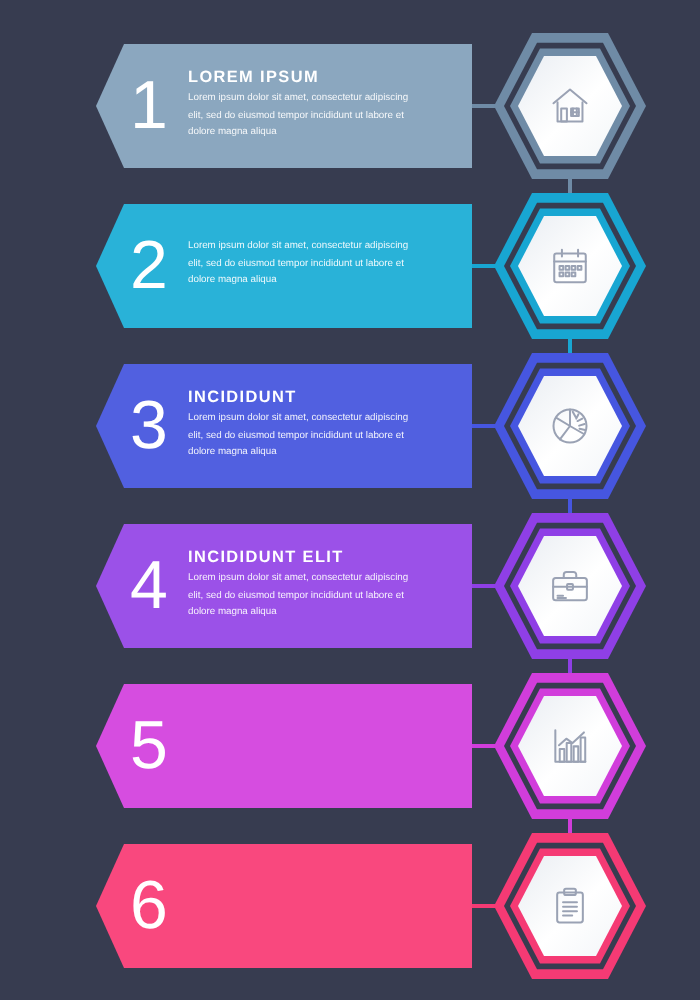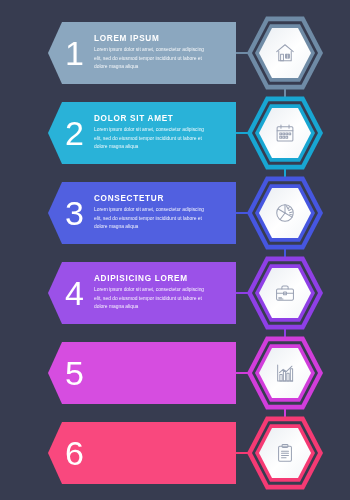--- a/index.html
+++ b/index.html
@@ -128,21 +128,20 @@
           </svg>
         </div>
       </div>
     </div>
     <div class="row" style="top: 94px;">
       <div class="vline" style="top: 71px; height: 26px; background: rgb(24, 166, 210);"></div>
       <div class="stub" style="background: rgb(24, 166, 210);"></div>
       <div class="banner" style="background: rgb(41, 178, 216);">
         <div class="num">2</div>
         <div class="txt">
-          <div class="title">DOLOR SIT AMET</div>
           <div class="body">Lorem ipsum dolor sit amet, consectetur adipiscing elit, sed do eiusmod tempor incididunt ut labore et dolore magna aliqua</div>
         </div>
       </div>
       <div class="hexwrap">
         <div class="hex hex-outer" style="background: rgb(24, 166, 210);"></div>
         <div class="hex hex-mid"></div>
         <div class="hex hex-ring" style="background: rgb(24, 166, 210);"></div>
         <div class="hex hex-inner"></div>
         <div class="hex-icon">
           <svg viewBox="0 0 24 24" fill="none" stroke="#9aa2b4" stroke-width="1.1" stroke-linecap="round" stroke-linejoin="round">
@@ -159,21 +158,21 @@
           </svg>
         </div>
       </div>
     </div>
     <div class="row" style="top: 174px;">
       <div class="vline" style="top: 71px; height: 26px; background: rgb(70, 86, 224);"></div>
       <div class="stub" style="background: rgb(70, 86, 224);"></div>
       <div class="banner" style="background: rgb(81, 96, 224);">
         <div class="num">3</div>
         <div class="txt">
-          <div class="title">CONSECTETUR</div>
+          <div class="title">INCIDIDUNT</div>
           <div class="body">Lorem ipsum dolor sit amet, consectetur adipiscing elit, sed do eiusmod tempor incididunt ut labore et dolore magna aliqua</div>
         </div>
       </div>
       <div class="hexwrap">
         <div class="hex hex-outer" style="background: rgb(70, 86, 224);"></div>
         <div class="hex hex-mid"></div>
         <div class="hex hex-ring" style="background: rgb(70, 86, 224);"></div>
         <div class="hex hex-inner"></div>
         <div class="hex-icon">
           <svg viewBox="0 0 24 24" fill="none" stroke="#9aa2b4" stroke-width="1.1" stroke-linecap="round" stroke-linejoin="round">
@@ -185,21 +184,21 @@
           </svg>
         </div>
       </div>
     </div>
     <div class="row" style="top: 254px;">
       <div class="vline" style="top: 71px; height: 26px; background: rgb(143, 63, 230);"></div>
       <div class="stub" style="background: rgb(143, 63, 230);"></div>
       <div class="banner" style="background: rgb(155, 81, 232);">
         <div class="num">4</div>
         <div class="txt">
-          <div class="title">ADIPISICING LOREM</div>
+          <div class="title">INCIDIDUNT ELIT</div>
           <div class="body">Lorem ipsum dolor sit amet, consectetur adipiscing elit, sed do eiusmod tempor incididunt ut labore et dolore magna aliqua</div>
         </div>
       </div>
       <div class="hexwrap">
         <div class="hex hex-outer" style="background: rgb(143, 63, 230);"></div>
         <div class="hex hex-mid"></div>
         <div class="hex hex-ring" style="background: rgb(143, 63, 230);"></div>
         <div class="hex hex-inner"></div>
         <div class="hex-icon">
           <svg viewBox="0 0 24 24" fill="none" stroke="#9aa2b4" stroke-width="1.1" stroke-linecap="round" stroke-linejoin="round">

